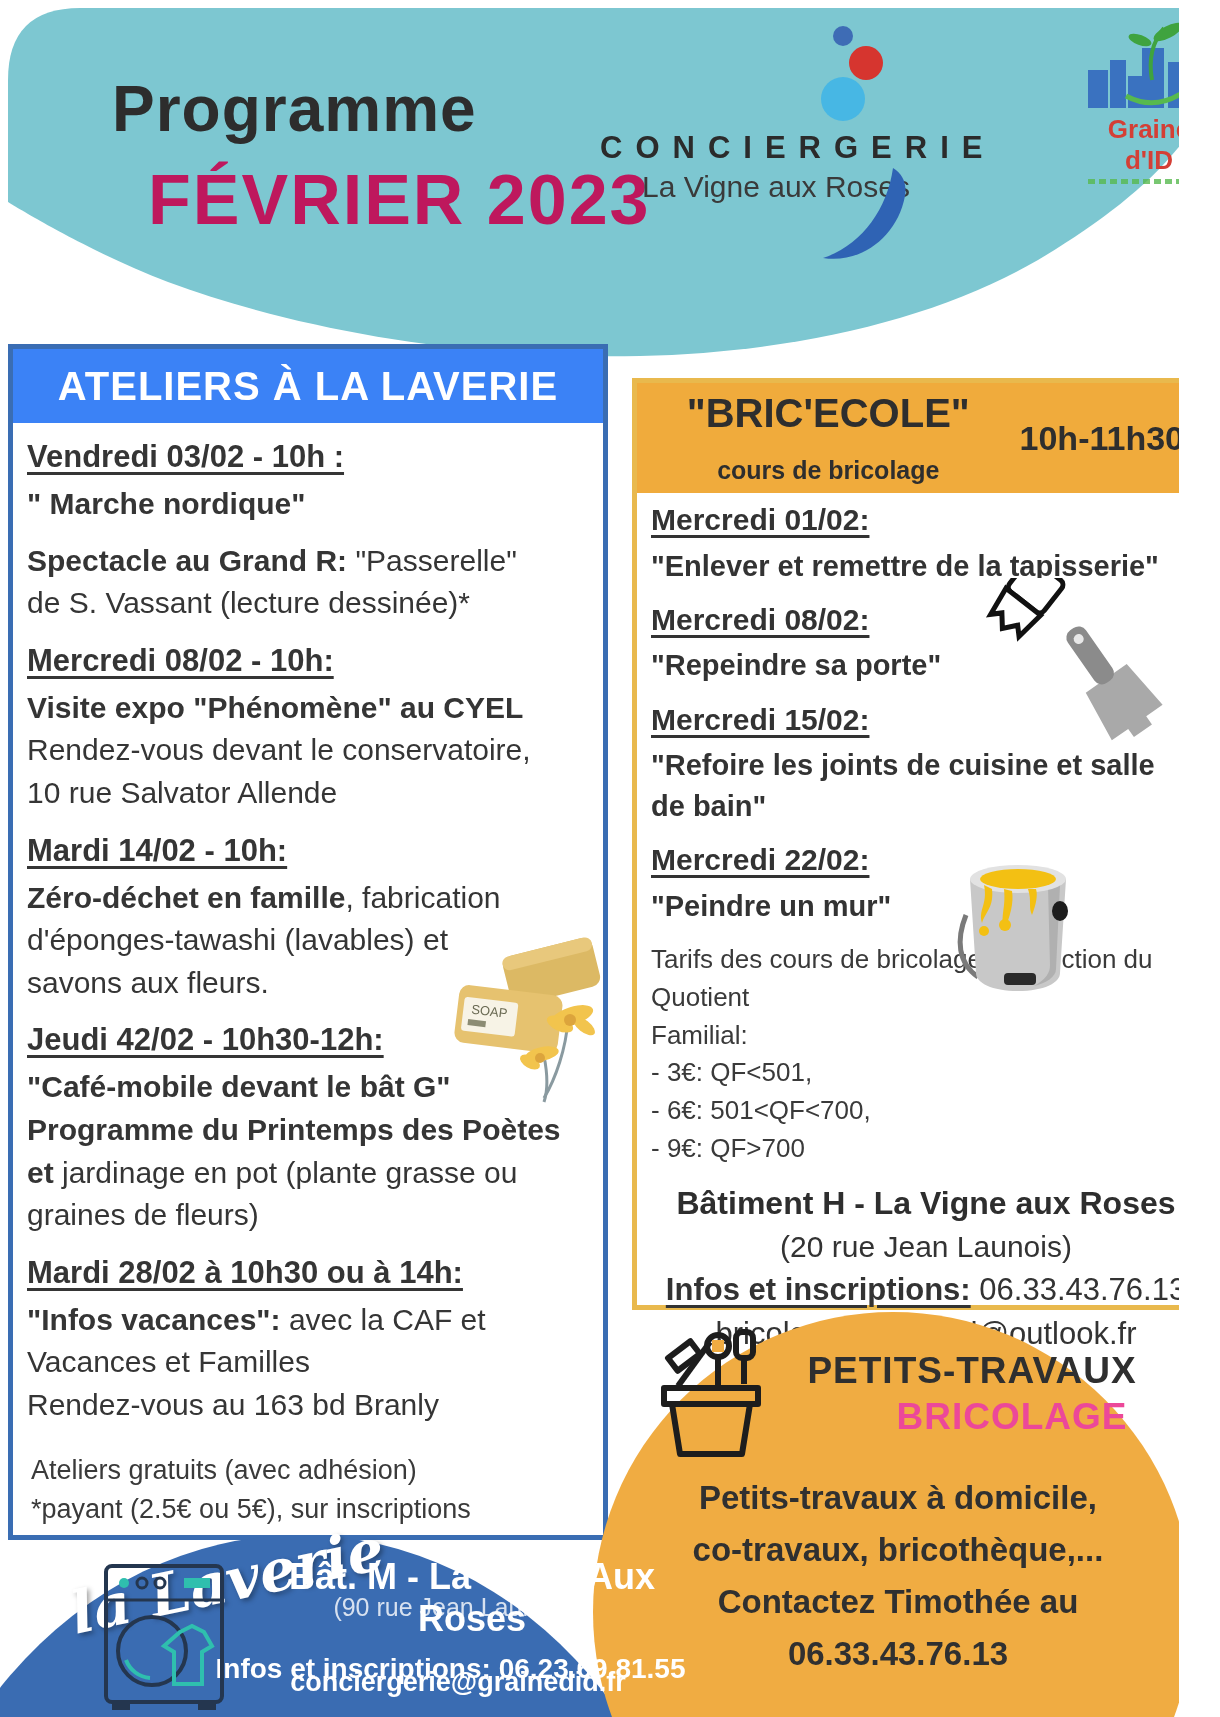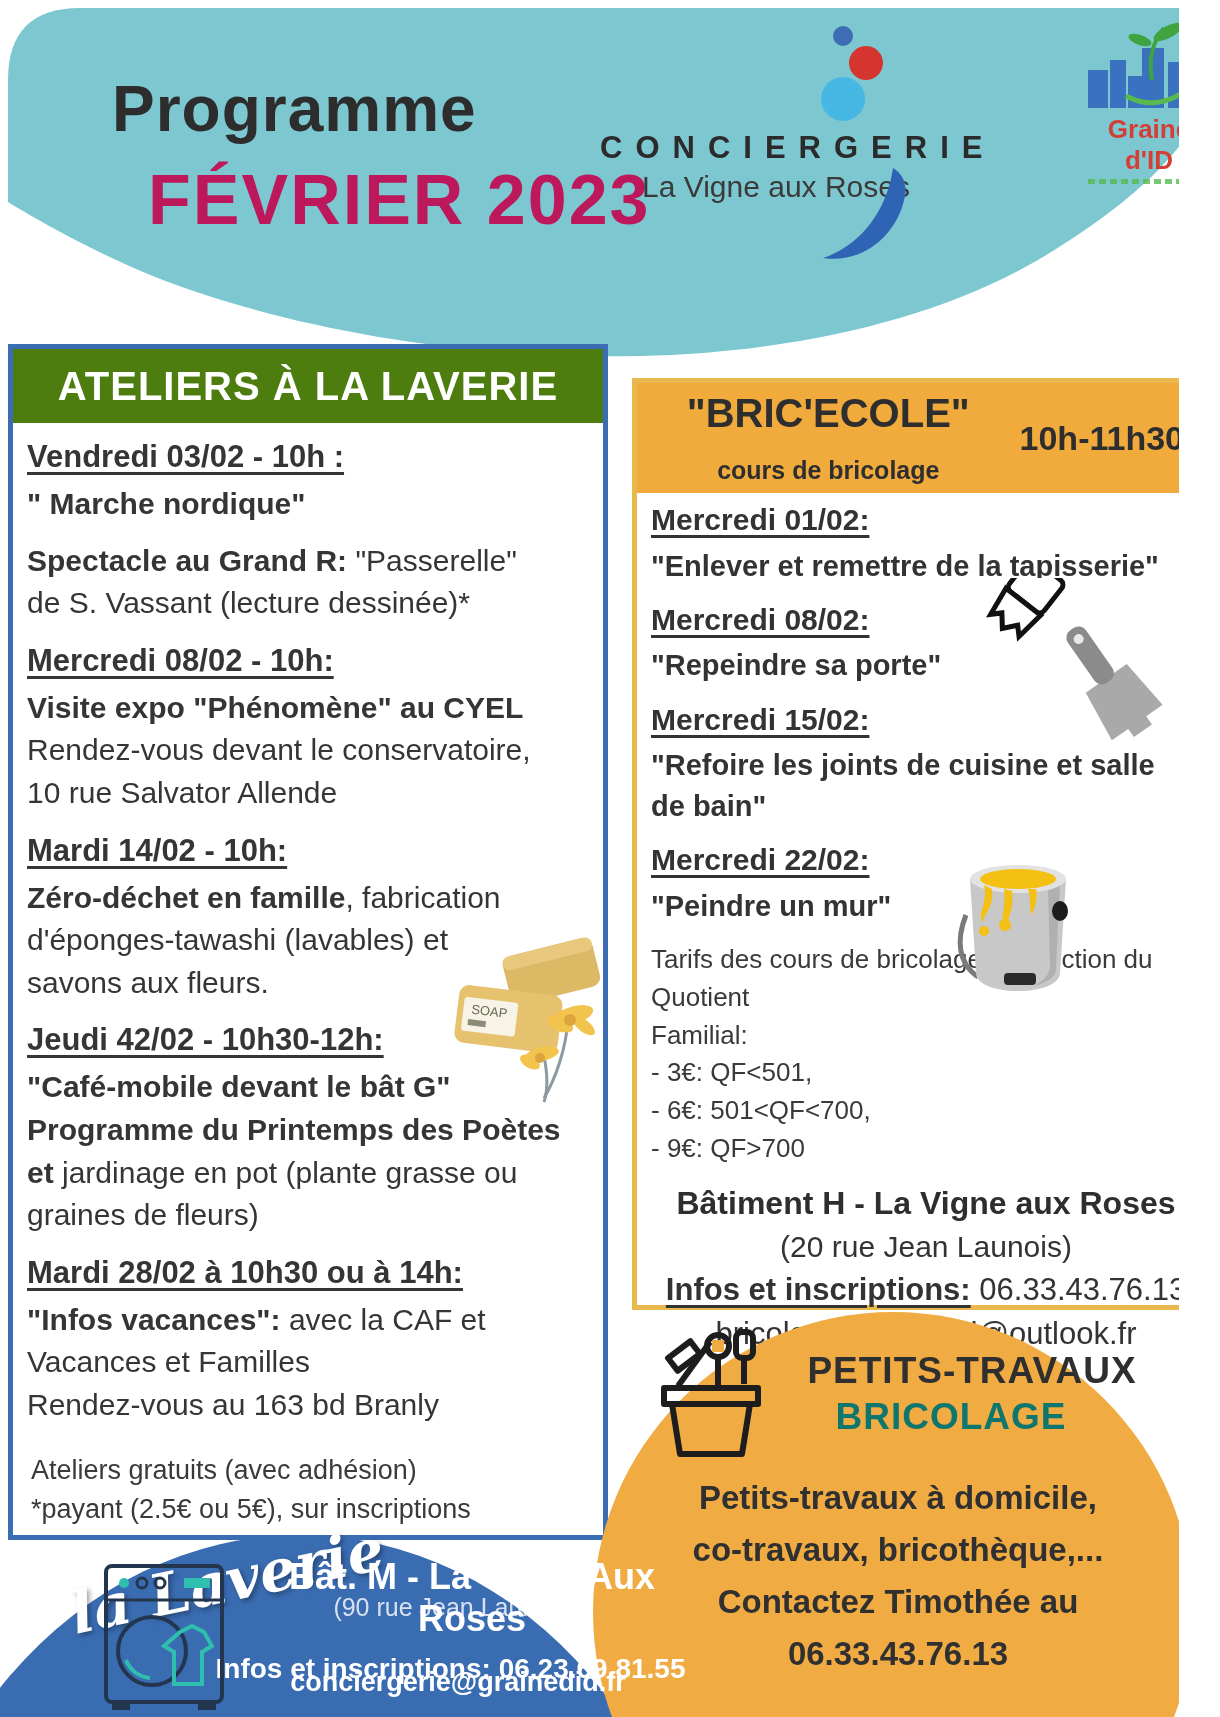--- a/index.html
+++ b/index.html
@@ -19,21 +19,21 @@
   #conc-sub{font-size:30px;color:#3a3a3a;text-align:left;margin-left:42px;margin-top:4px;}
   #conc-crescent{position:absolute;left:205px;top:150px;}
   #grainedid{left:1082px;top:18px;width:134px;z-index:3;text-align:center;}
   #grainedid-name{font-size:26px;font-weight:bold;color:#d43f35;margin-top:-4px;}
   #grainedid-tagline{height:5px;margin:3px 6px 0 6px;
      background:repeating-linear-gradient(90deg,#57b94e 0 7px,transparent 7px 11px);opacity:.8;}
 
   
   #left-panel{left:8px;top:344px;width:600px;height:1196px;z-index:1;
       background:#fff;border:5px solid #3a6db3;box-sizing:border-box;}
-  #left-band{height:74px;background:#4d7c0f;color:#fff;font-size:40px;font-weight:bold;
+  #left-band{height:74px;background:#3b82f6;color:#fff;font-size:40px;font-weight:bold;
       text-align:center;line-height:74px;letter-spacing:1px;}
   #left-events{padding:12px 16px 0 14px;font-size:30px;line-height:1.42;color:#353535;}
   .event{margin-bottom:14px;}
   .ev-title{font-weight:bold;font-size:31px;text-decoration:underline;
       text-decoration-thickness:3px;text-underline-offset:5px;margin-bottom:4px;}
   .ev-line .b{font-weight:bold;}
   #left-footnotes{padding:10px 16px 0 18px;font-size:27px;line-height:1.45;color:#3a3a3a;}
 
   
   #right-panel{left:632px;top:378px;width:581px;height:932px;z-index:1;
@@ -64,22 +64,22 @@
       font-family:"DejaVu Serif",serif;font-style:italic;font-weight:bold;font-size:58px;
       transform:rotate(-12deg);text-shadow:2px 3px 5px rgba(0,0,0,.35);white-space:nowrap;}
   .lav-line{z-index:3;color:#fff;text-align:center;}
   #lav-l1{left:252px;top:1556px;width:440px;font-size:36px;font-weight:bold;}
   #lav-l2{left:255px;top:1593px;width:400px;font-size:25px;color:rgba(255,255,255,.8);}
   #lav-l3{left:178px;top:1629px;width:545px;font-size:28px;font-weight:bold;margin-top:24px;}
   #lav-l4{left:228px;top:1667px;width:460px;font-size:27px;font-weight:bold;}
 
   #travaux-title1{left:772px;top:1350px;width:400px;font-size:37px;font-weight:bold;
       color:#2f2f2f;text-align:center;z-index:3;letter-spacing:1px;}
-  #travaux-title2{left:751px;top:1396px;width:400px;font-size:37px;font-weight:bold;
-      color:#0f766e;text-align:center;z-index:3;letter-spacing:1px;}
+  #travaux-title2{left:812px;top:1396px;width:400px;font-size:37px;font-weight:bold;
+      color:#ec4899;text-align:center;z-index:3;letter-spacing:1px;}
   #travaux-lines{left:633px;top:1472px;width:530px;z-index:3;text-align:center;
       font-size:33px;font-weight:bold;color:#303030;line-height:52px;}
 
   .icon{z-index:3;}
 </style>
 </head>
 <body>
 
 <div id="canvas">
 

